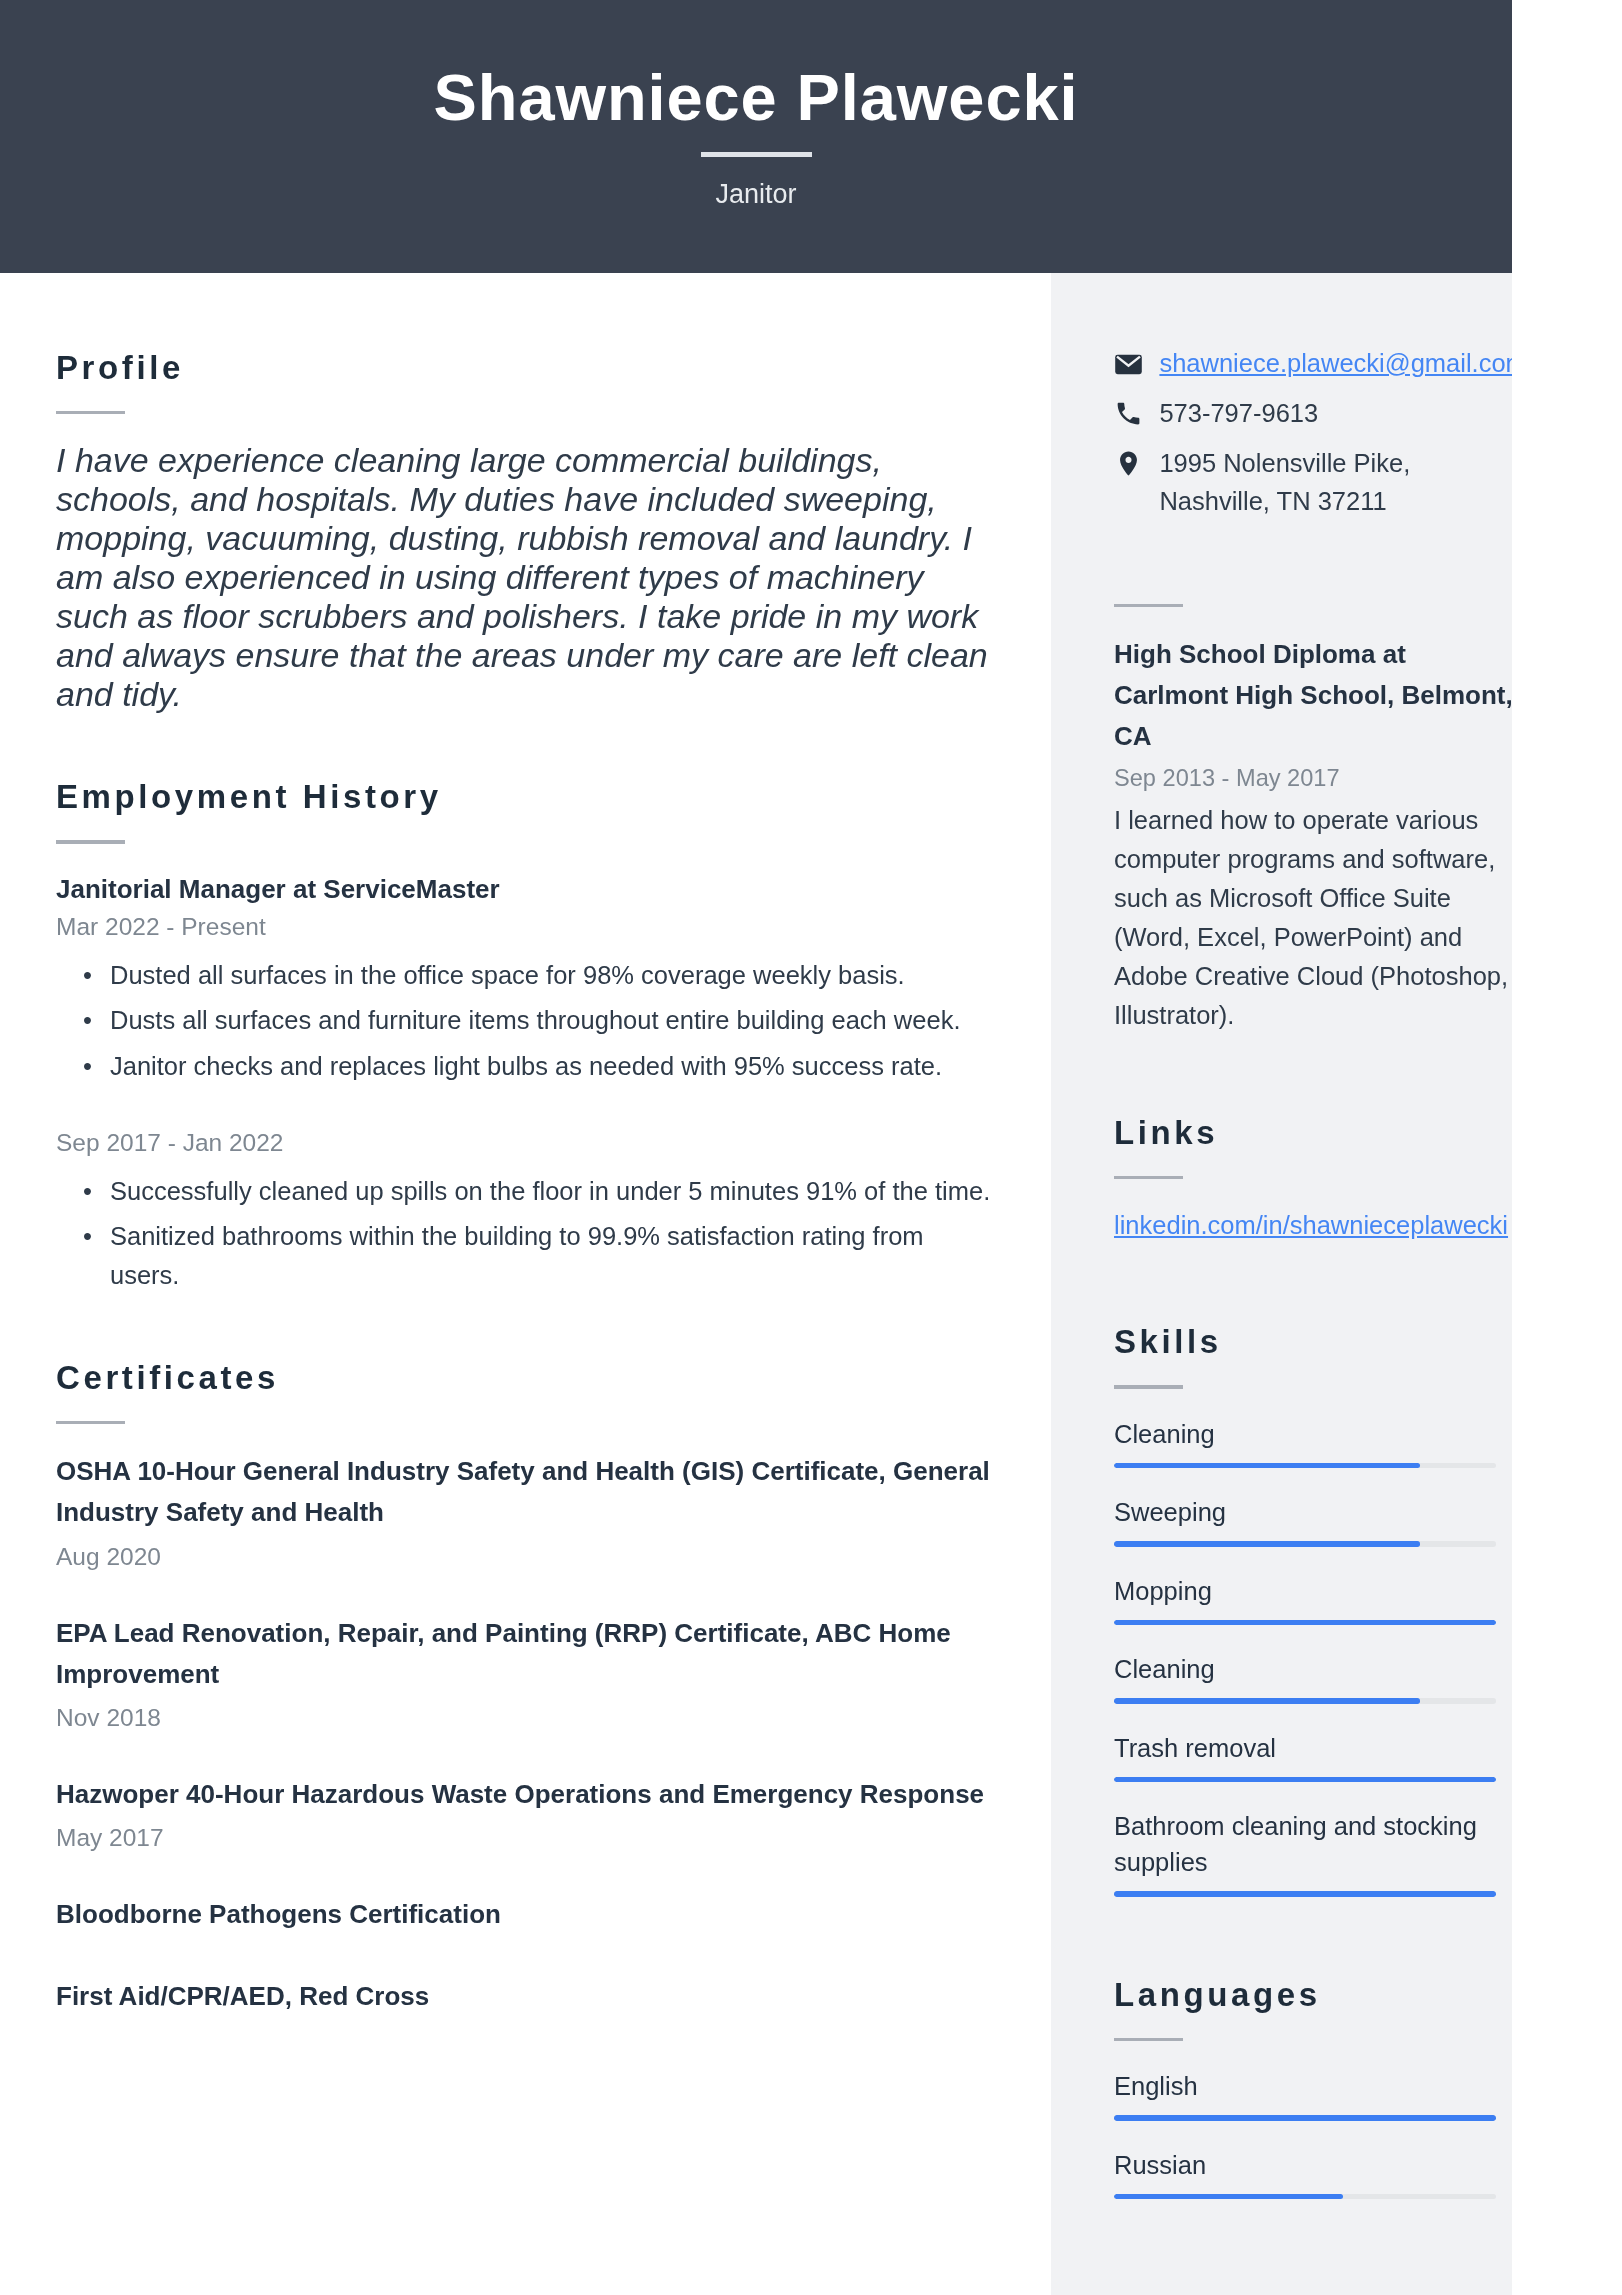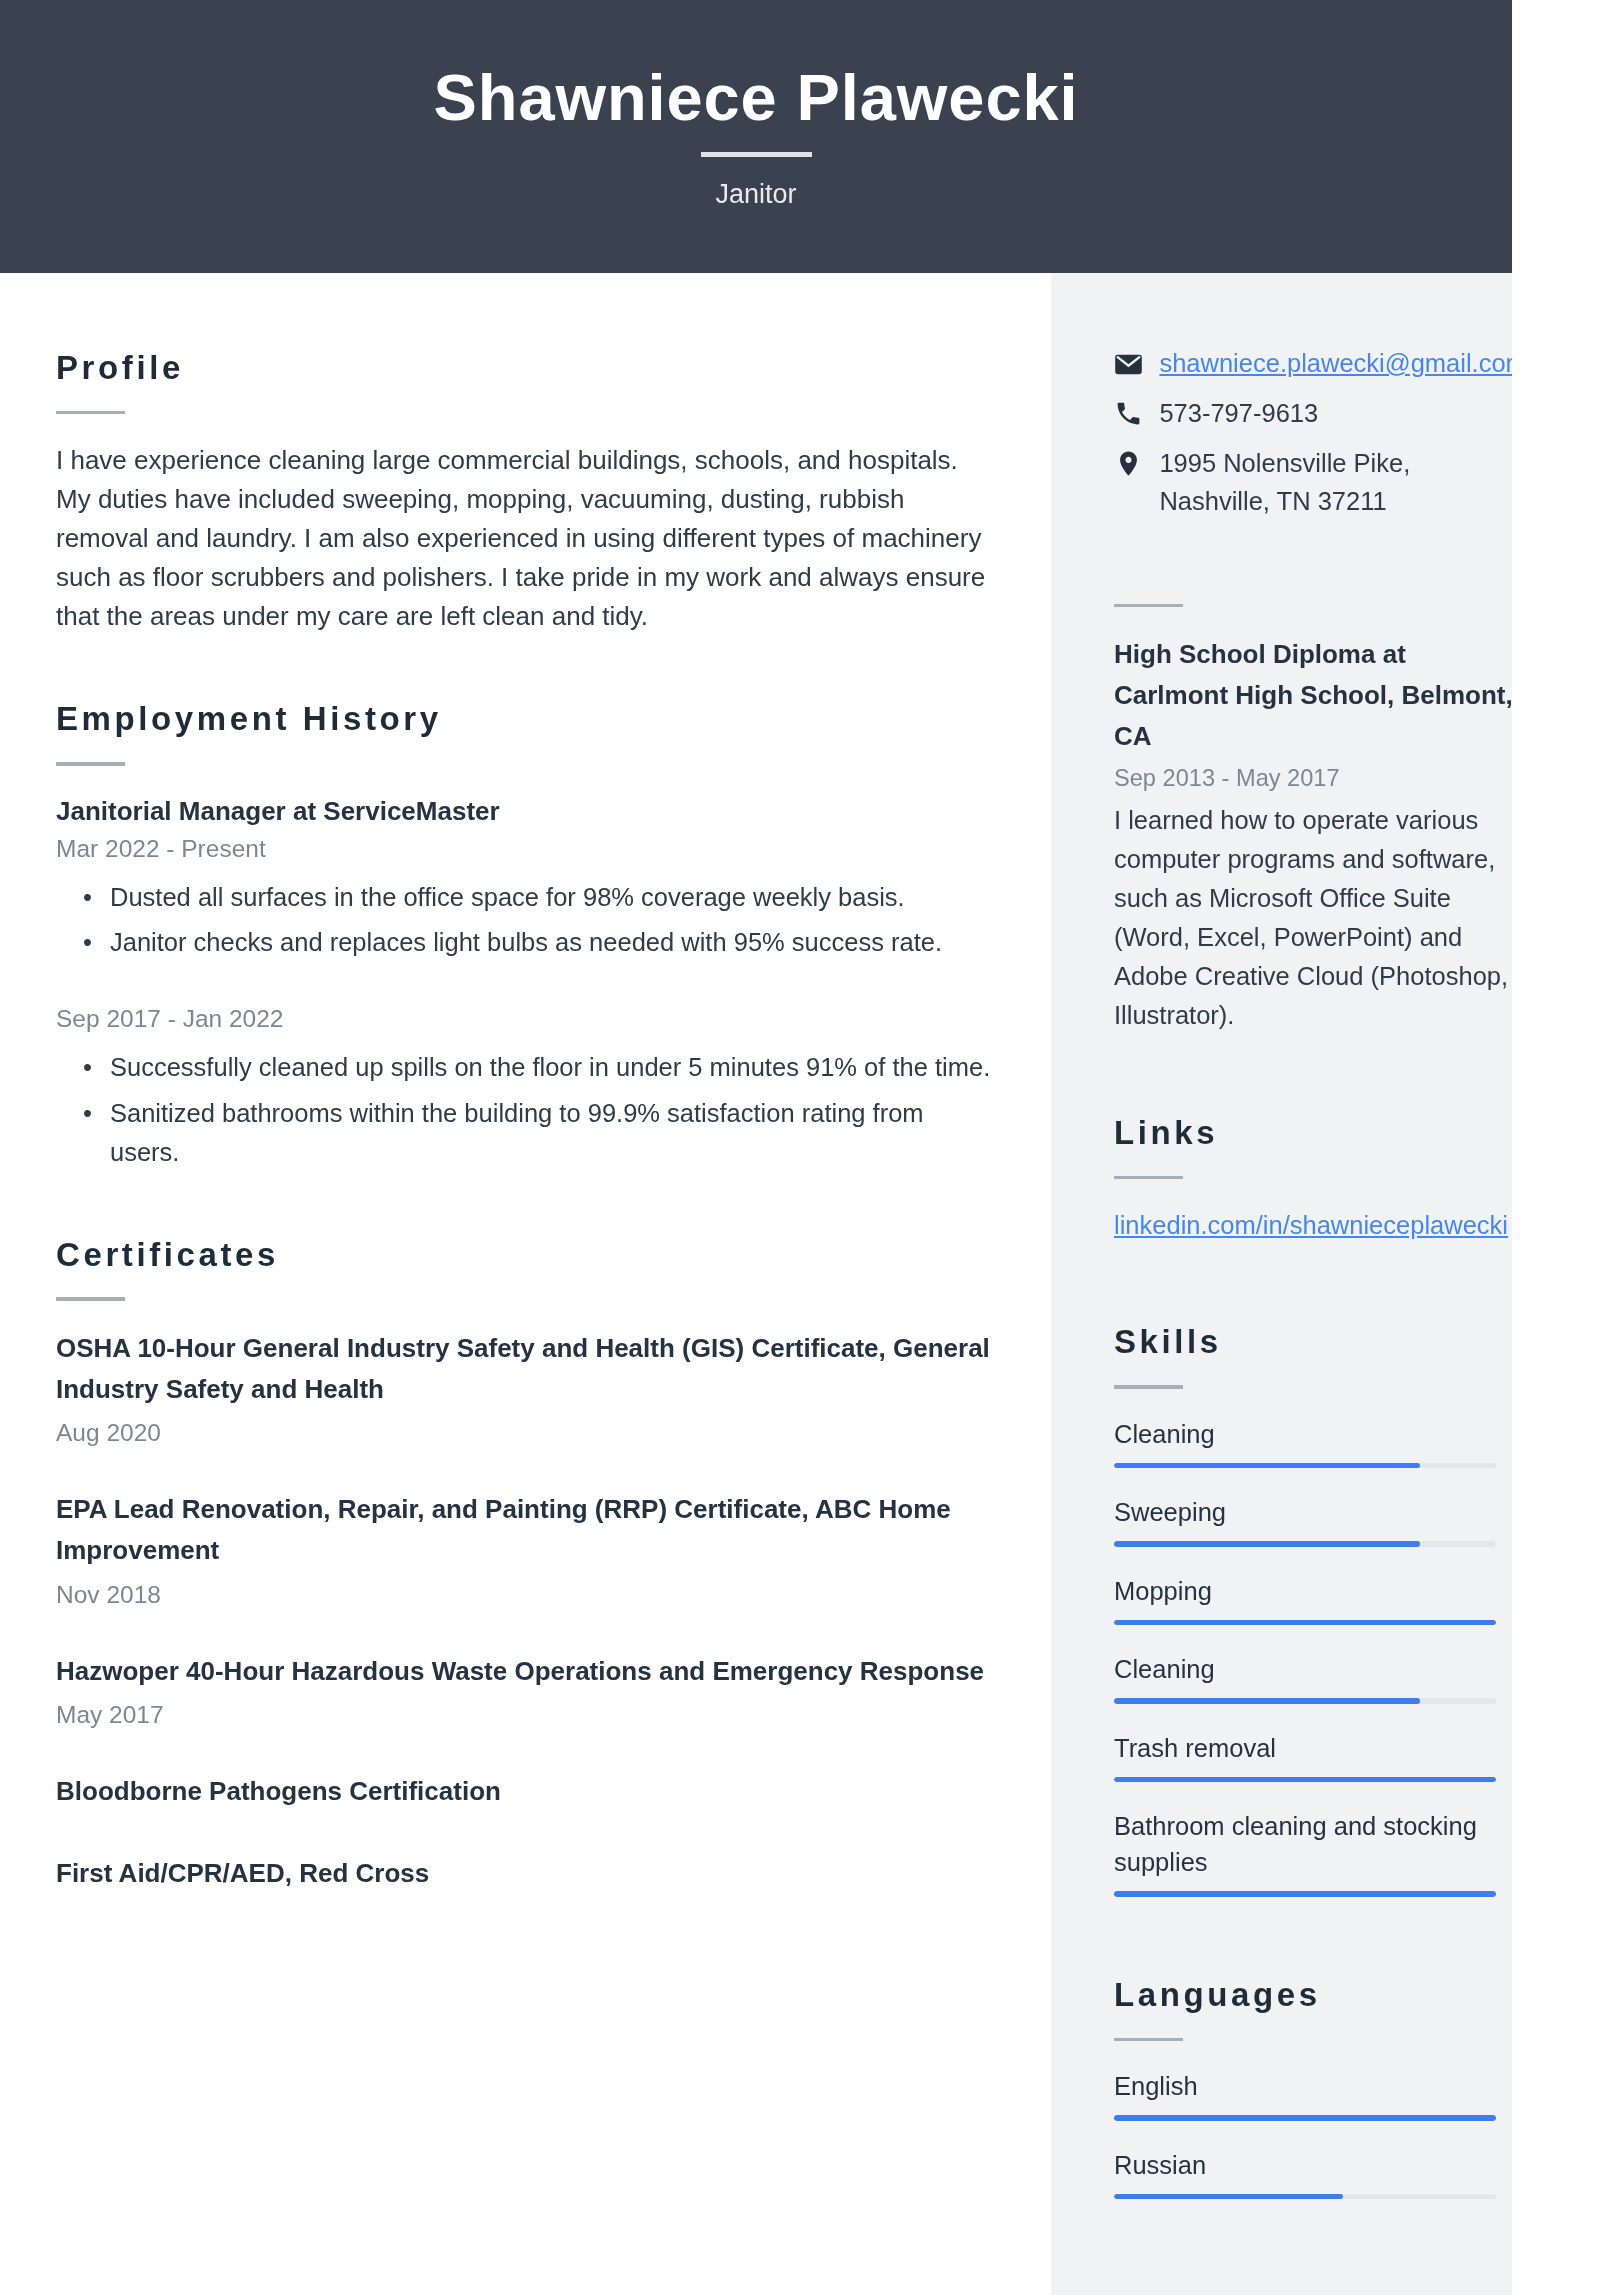--- a/index.html
+++ b/index.html
@@ -30,21 +30,21 @@
 
   
   .section-title {
     font-size: 33px; font-weight: 700; color: #1e2c3a; letter-spacing: 3.6px;
     margin: 0 0 24.5px 0; line-height: 1.1;
   }
   .section-divider { width: 69px; height: 3.6px; background: #a9aeb6; margin: 0 0 27px 0; }
   .section { margin: 0; }
   .main .section + .section { margin-top: 65px; }
 
-  .body-text { font-size: 26px; line-height: 39px; color: #2f3b49; margin: 0; }
+  .body-text { font-size: 34px; line-height: 39px; color: #2f3b49; margin: 0; font-style: italic; }
 
   
   .job { margin-bottom: 40px; }
   .job:last-child { margin-bottom: 0; }
   .job-title-line { font-size: 26px; font-weight: 700; color: #253242; line-height: 36px; margin: 0; }
   .date-line { font-size: 24.5px; color: #7e8791; line-height: 33px; margin: 3.6px 0 12.7px 0; }
   .bullets { list-style: none; margin: 0; padding: 0 0 0 27px; }
   .bullets li {
     position: relative; padding-left: 27px; font-size: 25.5px; line-height: 39px;
     color: #2f3b49; margin-bottom: 6.4px;
@@ -102,20 +102,21 @@
 
       <div class="section">
         <h2 class="section-title">Employment History</h2>
         <div class="section-divider"></div>
         <div id="jobs-container">
   <div class="job">
     <p class="job-title-line">Janitorial Manager at ServiceMaster</p>
     <div class="date-line">Mar 2022 - Present</div>
     <ul class="bullets">
                 <li>Dusted all surfaces in the office space for 98% coverage weekly basis.</li>
+                <li>Dusts all surfaces and furniture items throughout entire building each week.</li>
                 <li>Janitor checks and replaces light bulbs as needed with 95% success rate.</li>
               </ul>
   </div>
 
   <div class="job">
     <div class="date-line">Sep 2017 - Jan 2022</div>
     <ul class="bullets">
                 <li>Successfully cleaned up spills on the floor in under 5 minutes 91% of the time.</li>
                 <li>Sanitized bathrooms within the building to 99.9% satisfaction rating from users.</li>
               </ul>

